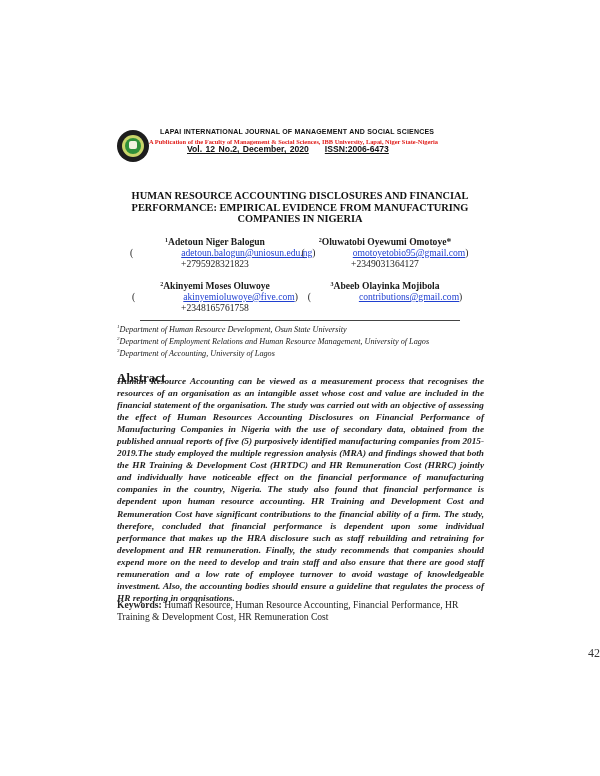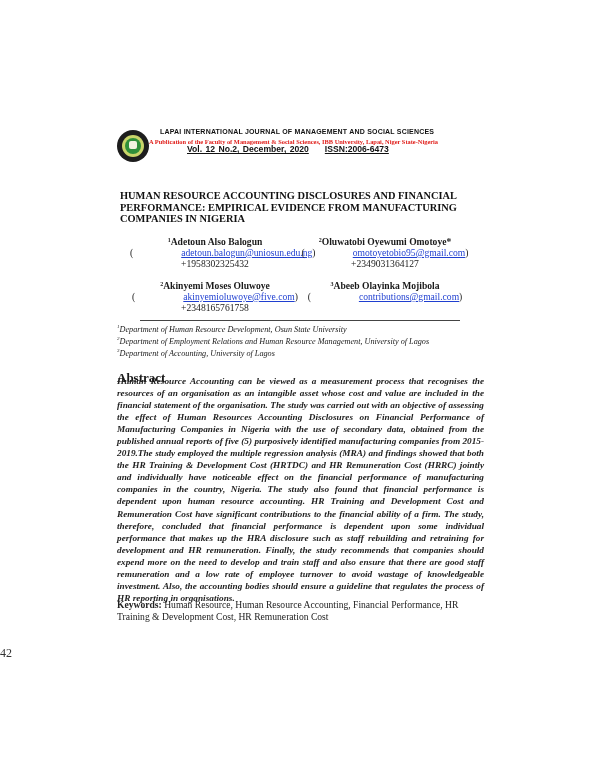--- a/index.html
+++ b/index.html
@@ -11,21 +11,21 @@
     .logo { position: absolute; left: 2px; top: 6px; width: 32px; height: 32px; border-radius: 50%; background: #1d1d1d; }
     .logo .ring { position: absolute; left: 5px; top: 5px; width: 22px; height: 22px; border-radius: 50%; background: #c9d56a; }
     .logo .inner { position: absolute; left: 8px; top: 8px; width: 16px; height: 16px; border-radius: 50%; background: #2f8f3a; }
     .logo .core { position: absolute; left: 12px; top: 11px; width: 8px; height: 8px; border-radius: 2px; background: #f2f2e0; }
     .jtitle { position: absolute; left: 45px; top: 4px; font-family: "Liberation Sans", sans-serif; font-weight: bold; font-size: 7px; letter-spacing: 0.2px; color: #111; white-space: nowrap; }
     .jsub { position: absolute; left: 34px; top: 14px; font-family: "Liberation Serif", serif; font-weight: bold; font-size: 6.4px; color: #e0201c; white-space: nowrap; }
     .jvol { position: absolute; left: 72px; top: 20px; font-family: "Liberation Sans", sans-serif; font-weight: bold; font-size: 8.6px; color: #111; white-space: nowrap; text-decoration: underline; word-spacing: 1px; }
     .jvol .issn { margin-left: 16px; }
 
     
-    .title { position: absolute; left: 120px; top: 190px; width: 360px; font-weight: bold; font-size: 10.4px; line-height: 11.5px; color: #111; }
+    .title { position: absolute; left: 120px; top: 190px; width: 360px; text-align: center; font-weight: bold; font-size: 10.4px; line-height: 11.5px; color: #111; }
 
     
     .authors { position: absolute; left: 130px; top: 236px; width: 340px; }
     .author { position: absolute; width: 170px; text-align: center; font-size: 9.6px; line-height: 11px; }
     .author .name { font-weight: bold; }
     .author sup { font-size: 6px; vertical-align: top; position: relative; top: -1px; }
     .author .email a { color: #1f3fd0; text-decoration: underline; padding-left: 48px; }
     .a1 { left: 0; top: 0; }
     .a2 { left: 170px; top: 0; }
     .a3 { left: 0; top: 44px; }
@@ -37,21 +37,21 @@
     .affils { position: absolute; left: 117px; top: 322px; width: 380px; font-style: italic; font-size: 8.2px; line-height: 9.5px; }
     .affils sup { font-size: 5px; font-style: italic; }
 
     
     .abs-head { position: absolute; left: 117px; top: 364px; font-weight: bold; font-size: 13px; margin-top: 6px; }
     .abstract { position: absolute; left: 117px; top: 375px; width: 367px; font-style: italic; font-size: 9.25px; line-height: 12.05px; text-align: justify; color: #222; font-weight: bold; }
 
     .keywords { position: absolute; left: 117px; top: 599px; width: 370px; font-size: 9.6px; line-height: 12px; color: #222; }
     .keywords .kw-label { font-weight: bold; }
 
-    .pageno { position: absolute; left: 0; top: 646px; width: 600px; text-align: left; font-size: 12px; color: #333; }
+    .pageno { position: absolute; left: 0; top: 646px; width: 600px; text-align: right; font-size: 12px; color: #333; }
   </style>
 </head>
 <body>
 
 <div class="page">
 
   <div class="jheader">
     <div class="logo">
       <div class="ring"></div>
       <div class="inner"></div>
@@ -61,23 +61,23 @@
     <div class="jsub">A Publication of the Faculty of Management &amp; Social Sciences, IBB University, Lapai, Niger State-Nigeria</div>
     <div class="jvol">
       <span>Vol. 12 No.2, December, 2020</span><span class="issn">ISSN:2006-6473</span>
     </div>
   </div>
 
   <div class="title">HUMAN RESOURCE ACCOUNTING DISCLOSURES AND FINANCIAL PERFORMANCE: EMPIRICAL EVIDENCE FROM MANUFACTURING COMPANIES IN NIGERIA</div>
 
   <div class="authors">
     <div class="author a1">
-      <div class="name"><sup>1</sup><span>Adetoun Also Balogun</span></div>
+      <div class="name"><sup>1</sup><span>Adetoun Niger Balogun</span></div>
       <div class="email">(<a href="#">adetoun.balogun@uniosun.edu.ng</a>)</div>
-      <div>+1958302325432</div>
+      <div>+2795928321823</div>
     </div>
     <div class="author a2">
       <div class="name"><sup>2</sup><span>Oluwatobi Oyewumi Omotoye*</span></div>
       <div class="email">(<a href="#">omotoyetobio95@gmail.com</a>)</div>
       <div>+2349031364127</div>
     </div>
     <div class="author a3">
       <div class="name"><sup>2</sup><span>Akinyemi Moses Oluwoye</span></div>
       <div class="email">(<a href="#">akinyemioluwoye@five.com</a>)</div>
       <div>+2348165761758</div>

